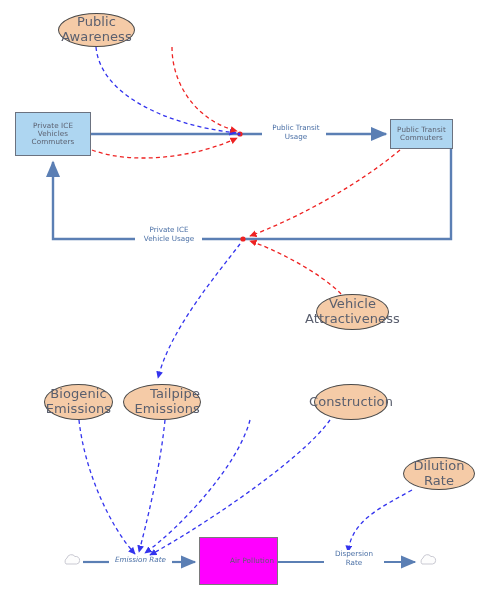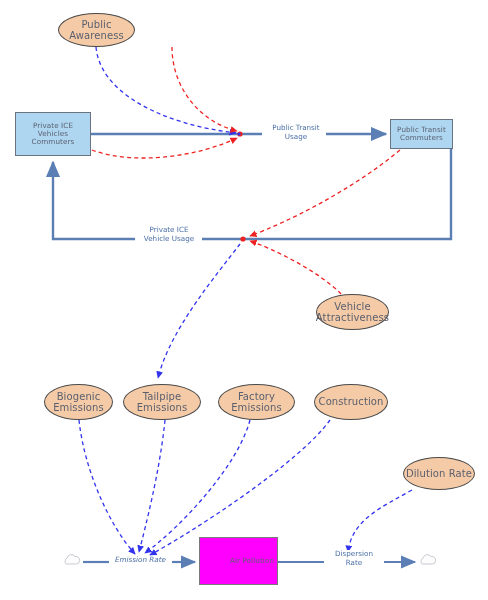--- a/index.html
+++ b/index.html
@@ -41,21 +41,21 @@
   }
   .stock.blue { background: #aed6f1; }
   .stock.magenta {
     background: #ff00ff;
     border: 1px solid #7a7a7a;
   }
   .aux {
     background: #f5cba7;
     border: 1px solid #4a4a4a;
     border-radius: 50%;
-    font-size: 10px;
+    font-size: 13px;
   }
   .flowlabel {
     position: absolute;
     text-align: center;
     font-size: 7.2px;
     color: #4a6fa5;
     line-height: 1.2;
     background: #ffffff;
     padding: 0 1px;
   }
@@ -189,27 +189,24 @@
     </span>
   </div>
 
   <div class="node aux" style="left:44px; top:384px; width:69px; height:36px;justify-content:center;">
     <span>
       <span>Biogenic</span><br>
       <span>Emissions</span>
     </span>
   </div>
 
-  <div class="node aux" style="left:123px; top:384px; width:78px; height:36px;">
+  <div class="node aux" style="left:123px; top:384px; width:78px; height:36px;text-align:right;">
     <span>Tailpipe Emissions</span>
   </div>
 
-  <div class="node aux" style="left:218px; top:384px; width:77px; height:36px;">
-    <span>Factory Emissions</span>
-  </div>
 
   <div class="node aux" style="left:314px; top:384px; width:74px; height:36px;">
     <span>Construction</span>
   </div>
 
   <div class="node aux" style="left:403px; top:457px; width:72px; height:33px;">
     <span>Dilution Rate</span>
   </div>
 
   <div class="flowlabel" style="left:266px; top:124px; width:58px;">

